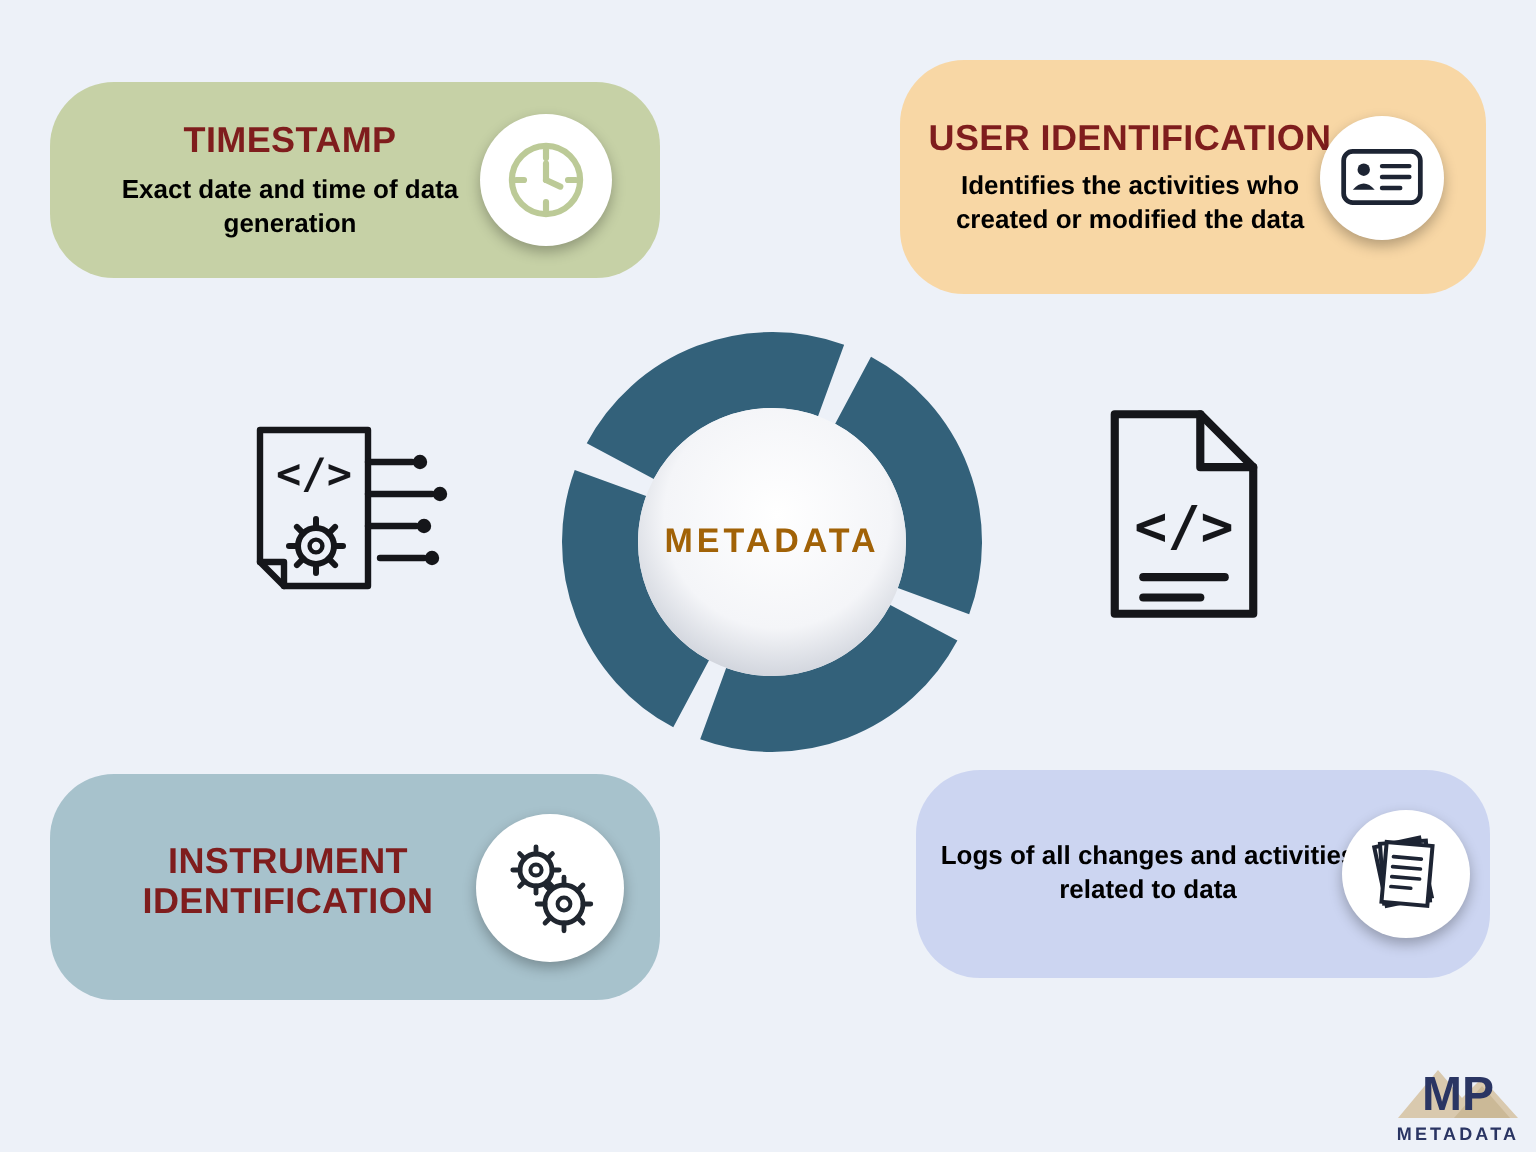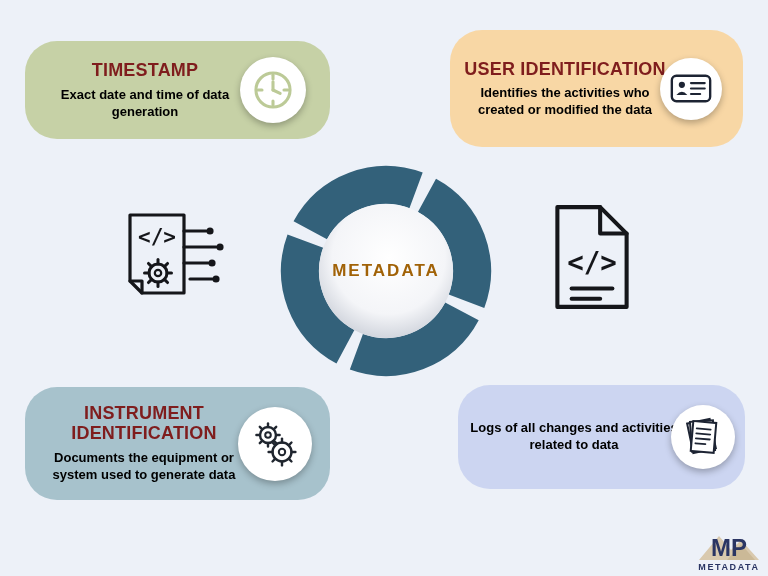--- a/index.html
+++ b/index.html
@@ -82,21 +82,20 @@
           <line x1="23" y1="17" x2="38" y2="17"></line>
           <line x1="23" y1="23" x2="33" y2="23"></line>
         </g>
       </svg>
     </div>
   </div>
 
   <div class="card c3" style="background: rgb(167, 194, 204);">
     <div class="card-text">
       <div class="card-title">INSTRUMENT IDENTIFICATION</div>
-      <div class="card-desc">Documents the equipment or system used to generate data</div>
     </div>
     <div class="badge">
       <svg viewBox="0 0 48 48" width="48">
         <g transform="translate(17,15)">
           <circle r="8" fill="none" stroke="#20262f" stroke-width="2.4"></circle>
           <circle r="2.8" fill="none" stroke="#20262f" stroke-width="2"></circle>
           <g stroke="#20262f" stroke-width="2.4" stroke-linecap="round">
             <line y1="-8" y2="-11.6"></line>
             <line y1="-8" y2="-11.6" transform="rotate(45)"></line>
             <line y1="-8" y2="-11.6" transform="rotate(90)"></line>

